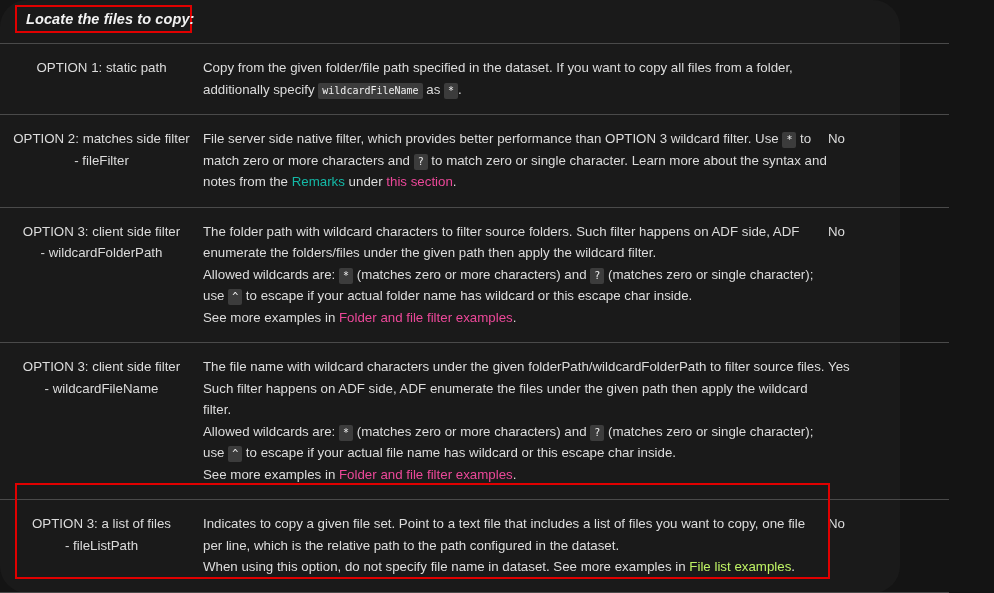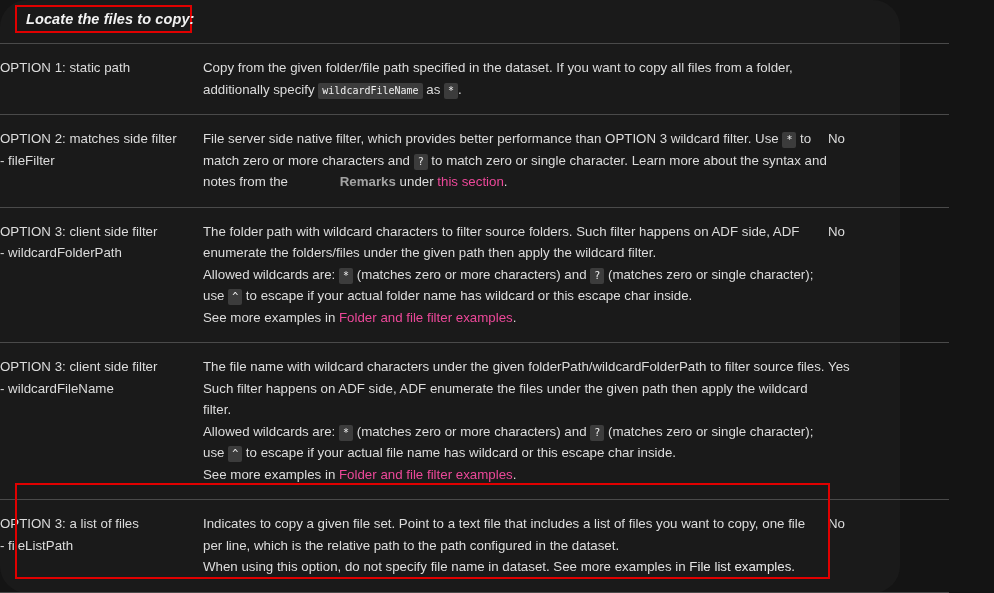--- a/index.html
+++ b/index.html
@@ -78,21 +78,21 @@
     border-top: 1px solid #4a4a4a;
     border-bottom: 1px solid #4a4a4a;
   }
   table.props td {
     vertical-align: top;
     padding: 13px 0 14px 0;
     font-size: 13.3px;
     line-height: 21.5px;
     color: #dcdcdc;
   }
-  td.c-name   { width: 203px; padding-left: 26px; box-sizing: border-box; }
+  td.c-name   { width: 203px; padding-left: 26px; box-sizing: border-box; text-align: center; }
   td.c-desc   { width: 625px; padding-right: 20px; box-sizing: border-box; }
   td.c-req    { width: 121px; padding-left: 20px; box-sizing: border-box; }
 
   .name-line { display: block; white-space: nowrap; }
 
   
   code.chip {
     font-family: "DejaVu Sans Mono", monospace;
     font-size: 10px;
     background: #3c3c3c;
@@ -101,23 +101,23 @@
     border-radius: 2px;
     white-space: nowrap;
     line-height: 1;
   }
 
   a.doclink {
     color: #ec4899;
     text-decoration: none;
   }
   a.doclink.visited {
-    color: #e5e5e5;
+    color: #bef264;
   }
-  b.strong { font-weight: bold; color: #a3a3a3; margin-left: 48px; }
+  b.strong { font-weight: normal; color: #14b8a6; }
 
   
   #row-highlight {
     position: absolute;
     left: 15px;
     top: 483px;
     width: 815px;
     height: 96px;
     border: 2px solid #e00000;
     box-sizing: border-box;

